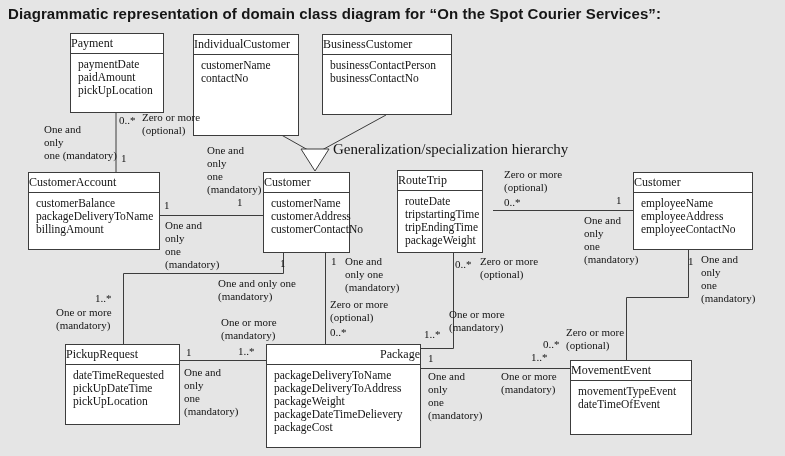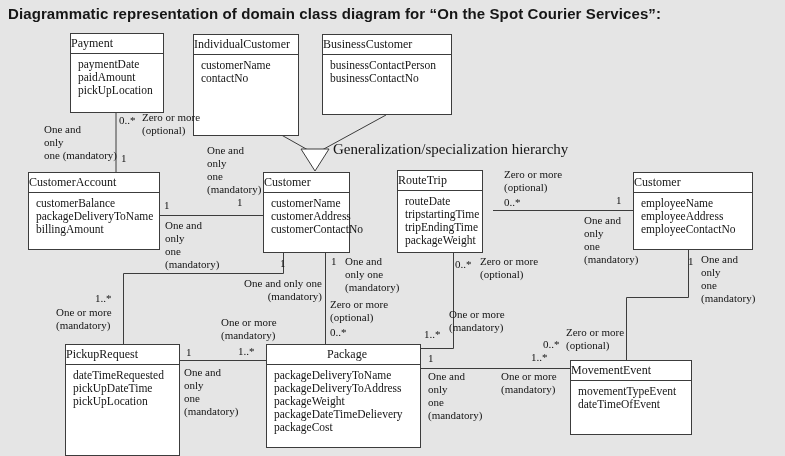--- a/index.html
+++ b/index.html
@@ -4,25 +4,25 @@
 <style>
   html,body{margin:0;padding:0;background:#fff;}
   .stage{position:relative;width:785px;height:456px;background:#e5e5e5;overflow:hidden;
          font-family:"Liberation Serif",serif;color:#141414;}
   .page-title{position:absolute;left:8px;top:5px;font-family:"Liberation Sans",sans-serif;
          font-weight:bold;font-size:15px;letter-spacing:.1px;color:#161616;white-space:nowrap;}
   .wires{position:absolute;left:0;top:0;width:785px;height:456px;}
   .uml-class{position:absolute;box-sizing:border-box;background:#fff;border:1px solid #3c3c3c;}
   .uml-title{height:19px;line-height:19px;border-bottom:1px solid #3c3c3c;text-align:left;
          font-size:12px;white-space:nowrap;overflow:hidden;}
-  .uml-title.left{text-align:center;padding-left:7px;}
+  .uml-title.left{text-align:right;padding-left:7px;}
   .uml-attrs{padding:4px 3px 0 7px;font-size:11.5px;line-height:13px;}
   .uml-attrs div{white-space:nowrap;}
   .mlabel{position:absolute;font-size:11px;line-height:13px;white-space:pre-line;color:#141414;}
-  .mlabel.center{text-align:right;}
+  .mlabel.center{text-align:left;}
   .gen-label{position:absolute;font-size:15px;white-space:nowrap;color:#141414;}
 </style>
 </head>
 <body>
 
 <div class="stage">
 
   <div class="page-title">Diagrammatic representation of domain class diagram for “On the Spot Courier Services”:</div>
 
   <svg class="wires" viewBox="0 0 785 456" fill="none" stroke="#3c3c3c" stroke-width="1">
@@ -95,21 +95,21 @@
 
   <div class="uml-class" style="left:633px;top:172px;width:120px;height:78px">
     <div class="uml-title">Customer</div>
     <div class="uml-attrs">
       <div>employeeName</div>
       <div>employeeAddress</div>
       <div>employeeContactNo</div>
     </div>
   </div>
 
-  <div class="uml-class" style="left:65px;top:344px;width:115px;height:112px">
+  <div class="uml-class" style="left:65px;top:344px;width:115px;height:81px">
     <div class="uml-title">PickupRequest</div>
     <div class="uml-attrs">
       <div>dateTimeRequested</div>
       <div>pickUpDateTime</div>
       <div>pickUpLocation</div>
     </div>
   </div>
 
   <div class="uml-class" style="left:266px;top:344px;width:155px;height:104px">
     <div class="uml-title left">Package</div>

